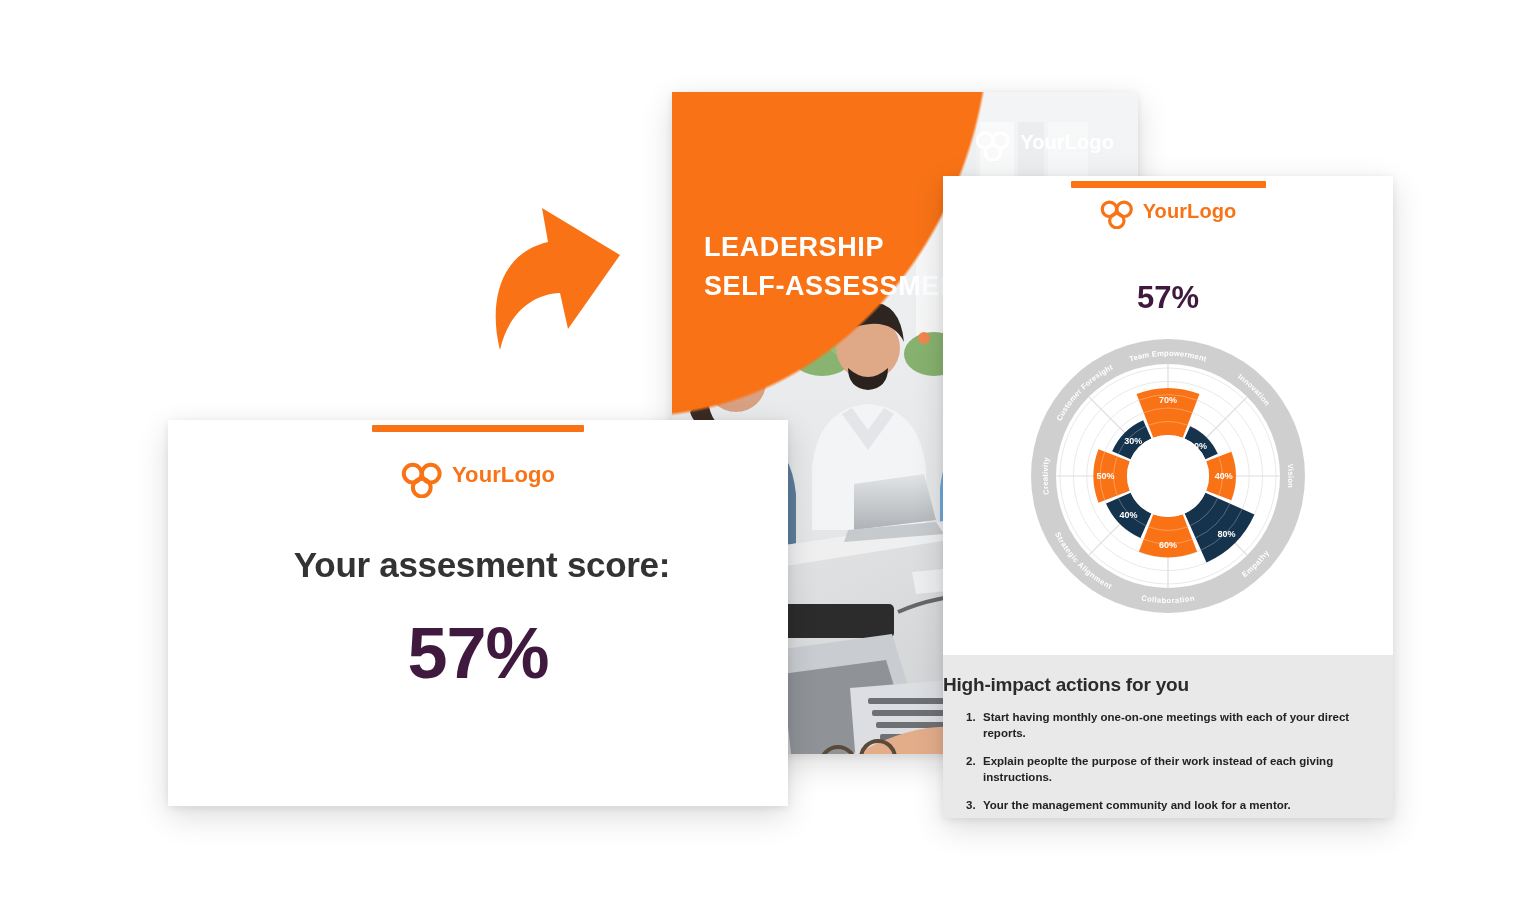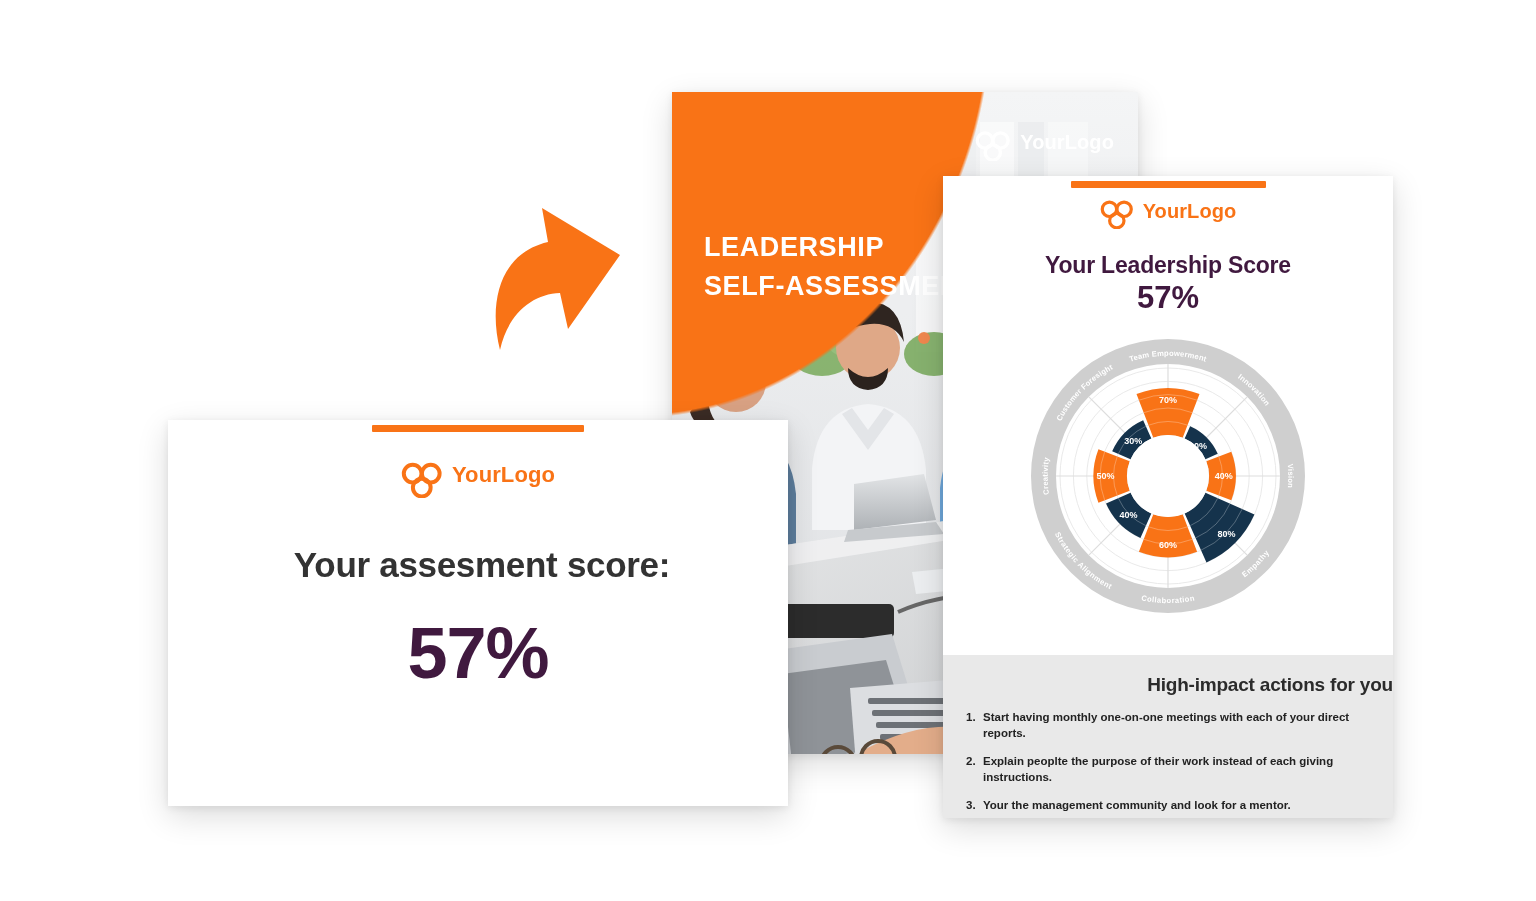--- a/index.html
+++ b/index.html
@@ -91,21 +91,21 @@
   .rc-score{
     position:absolute;left:0;right:0;top:104px;text-align:center;
     font-size:31px;font-weight:bold;color:#40193F;
   }
   .chart-holder{position:absolute;left:50%;transform:translateX(-50%);top:150px;width:300px;height:300px;}
   .rc-panel{
     position:absolute;left:0;right:0;bottom:0;top:479px;
     background:#E9E9E9;
   }
   .panel-title{
-    text-align:right;font-size:19px;font-weight:bold;color:#2b2b2b;
+    text-align:left;font-size:19px;font-weight:bold;color:#2b2b2b;
     padding-top:19px;letter-spacing:-.2px;
   }
   .panel-list{
     margin:14px 0 0 0;padding:0 22px 0 40px;
     list-style:none;counter-reset:hia;
   }
   .panel-list li{
     counter-increment:hia;
     position:relative;
     font-size:11.5px;color:#222222;line-height:1.35;
@@ -279,21 +279,20 @@
       <div class="cover-logo-row">
         <svg width="34" height="29" viewBox="0 0 36 30" aria-hidden="true">
           <circle cx="10" cy="9.5" r="7.6" fill="none" stroke="#F97316" stroke-width="3.4"></circle>
           <circle cx="25.5" cy="9.5" r="7.6" fill="none" stroke="#F97316" stroke-width="3.4"></circle>
           <circle cx="17.8" cy="21.5" r="7.6" fill="none" stroke="#F97316" stroke-width="3.4"></circle>
         </svg>
         <span class="logo-text" style="color:#F97316">YourLogo</span>
       </div>
     </div>
 
-    <div class="rc-title">Your Leadership Score</div>
     <div class="rc-score">57%</div>
 
     <div class="chart-holder">
       <svg id="radial-chart" viewBox="0 0 300 300" width="300" height="300" aria-hidden="true">
           <path d="M150 13 A137 137 0 0 1 150 287 L150 262 A112 112 0 0 0 150 38 Z" fill="#CFCFCF"></path>
           <path d="M150 287 A137 137 0 0 1 149.99999999999997 13 L149.99999999999997 38 A112 112 0 0 0 150 262 Z" fill="#CFCFCF"></path>
           <circle cx="150" cy="150" r="54.4" fill="none" stroke="#E6E6E6" stroke-width="0.9"></circle>
           <circle cx="150" cy="150" r="67.8" fill="none" stroke="#E6E6E6" stroke-width="0.9"></circle>
           <circle cx="150" cy="150" r="81.2" fill="none" stroke="#E6E6E6" stroke-width="0.9"></circle>
           <circle cx="150" cy="150" r="94.6" fill="none" stroke="#E6E6E6" stroke-width="0.9"></circle>

